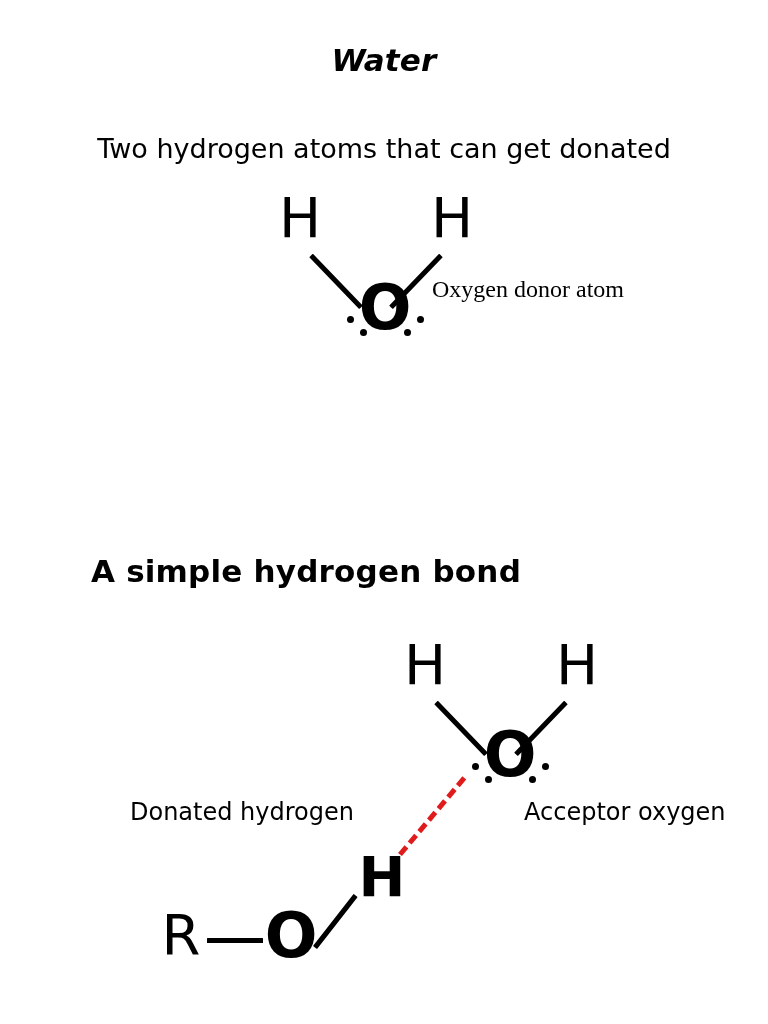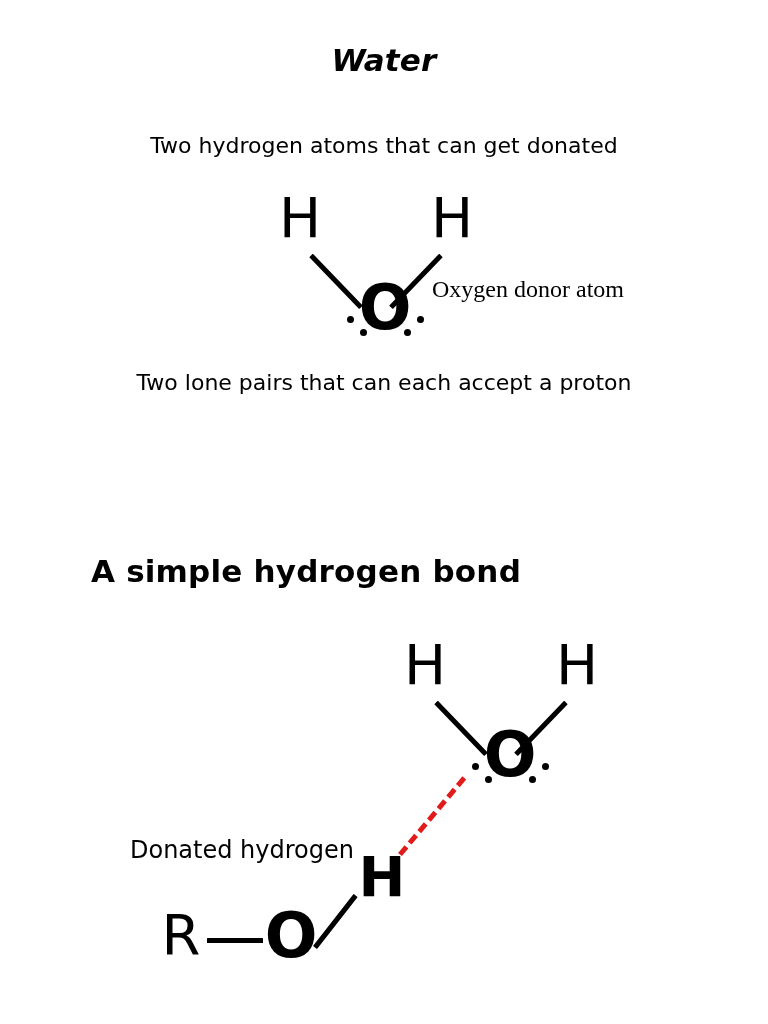--- a/index.html
+++ b/index.html
@@ -23,21 +23,21 @@
 
   
   .section-title {
     font-weight: bold;
     font-size: 31px;
     letter-spacing: 0.2px;
     text-align: center;
     white-space: nowrap;
   }
   .caption {
-    font-size: 22px;
+    font-size: 27px;
     font-weight: normal;
     text-align: center;
     white-space: nowrap;
   }
   .annot {
     font-size: 24px;
     font-weight: normal;
     white-space: nowrap;
     line-height: 1.22;
   }
@@ -118,21 +118,20 @@
     </div>
 
     <div class="abs" style="left:133px; top:131px; width:26px; height:26px;">
       <div class="abs dot" style="left:19px; top:0px;"></div>
       <div class="abs dot" style="left:6px; top:13px;"></div>
     </div>
   </div>
 
   <div class="abs annot left-align" style="left:432px; top:275px;font-family:Liberation Serif, serif;">Oxygen donor atom</div>
 
-  <div class="abs caption" style="left:0; top:370px; width:768px;">Two lone pairs that can each accept a proton</div>
 
   <div class="abs section-title" style="left:0; top:553px; width:612px;">A simple hydrogen bond</div>
 
   <div class="abs" style="left:390px; top:632px; width:240px; height:160px;">
 
     <div class="abs atom atom-h" style="left:10px; top:5px; width:50px;">H</div>
 
     <div class="abs atom atom-h" style="left:162px; top:5px; width:50px;">H</div>
 
     <div class="abs bond bond-h" style="left:46px; top:68px; width:72px; transform: rotate(46deg);"></div>
@@ -147,25 +146,26 @@
     </div>
 
     <div class="abs" style="left:133px; top:131px; width:26px; height:26px;">
       <div class="abs dot" style="left:19px; top:0px;"></div>
       <div class="abs dot" style="left:6px; top:13px;"></div>
     </div>
   </div>
 
   <div class="abs hbond" style="left: 400px; top: 852px; width: 100px; transform: rotate(-50deg); border-top-color: rgb(224, 27, 27);"></div>
 
-  <div class="abs annot right-align" style="left:96px; top:798px; width:258px;margin-top:38px;">
+  <div class="abs annot right-align" style="left:96px; top:798px; width:258px;">
     <div>Donated hydrogen</div>
   </div>
 
   <div class="abs annot left-align" style="left:524px; top:798px; width:230px;">
+    <div>Acceptor oxygen</div>
   </div>
 
   <div class="abs" style="left:155px; top:845px; width:290px; height:130px;">
 
     <div class="abs atom atom-h-bold" style="left:202px; top:4px; width:50px;">H</div>
 
     <div class="abs bond bond-h" style="left:160px; top:100px; width:66px; transform: rotate(-52deg);"></div>
 
     <div class="abs atom atom-r" style="left:0px; top:62px; width:52px;">R</div>
 

